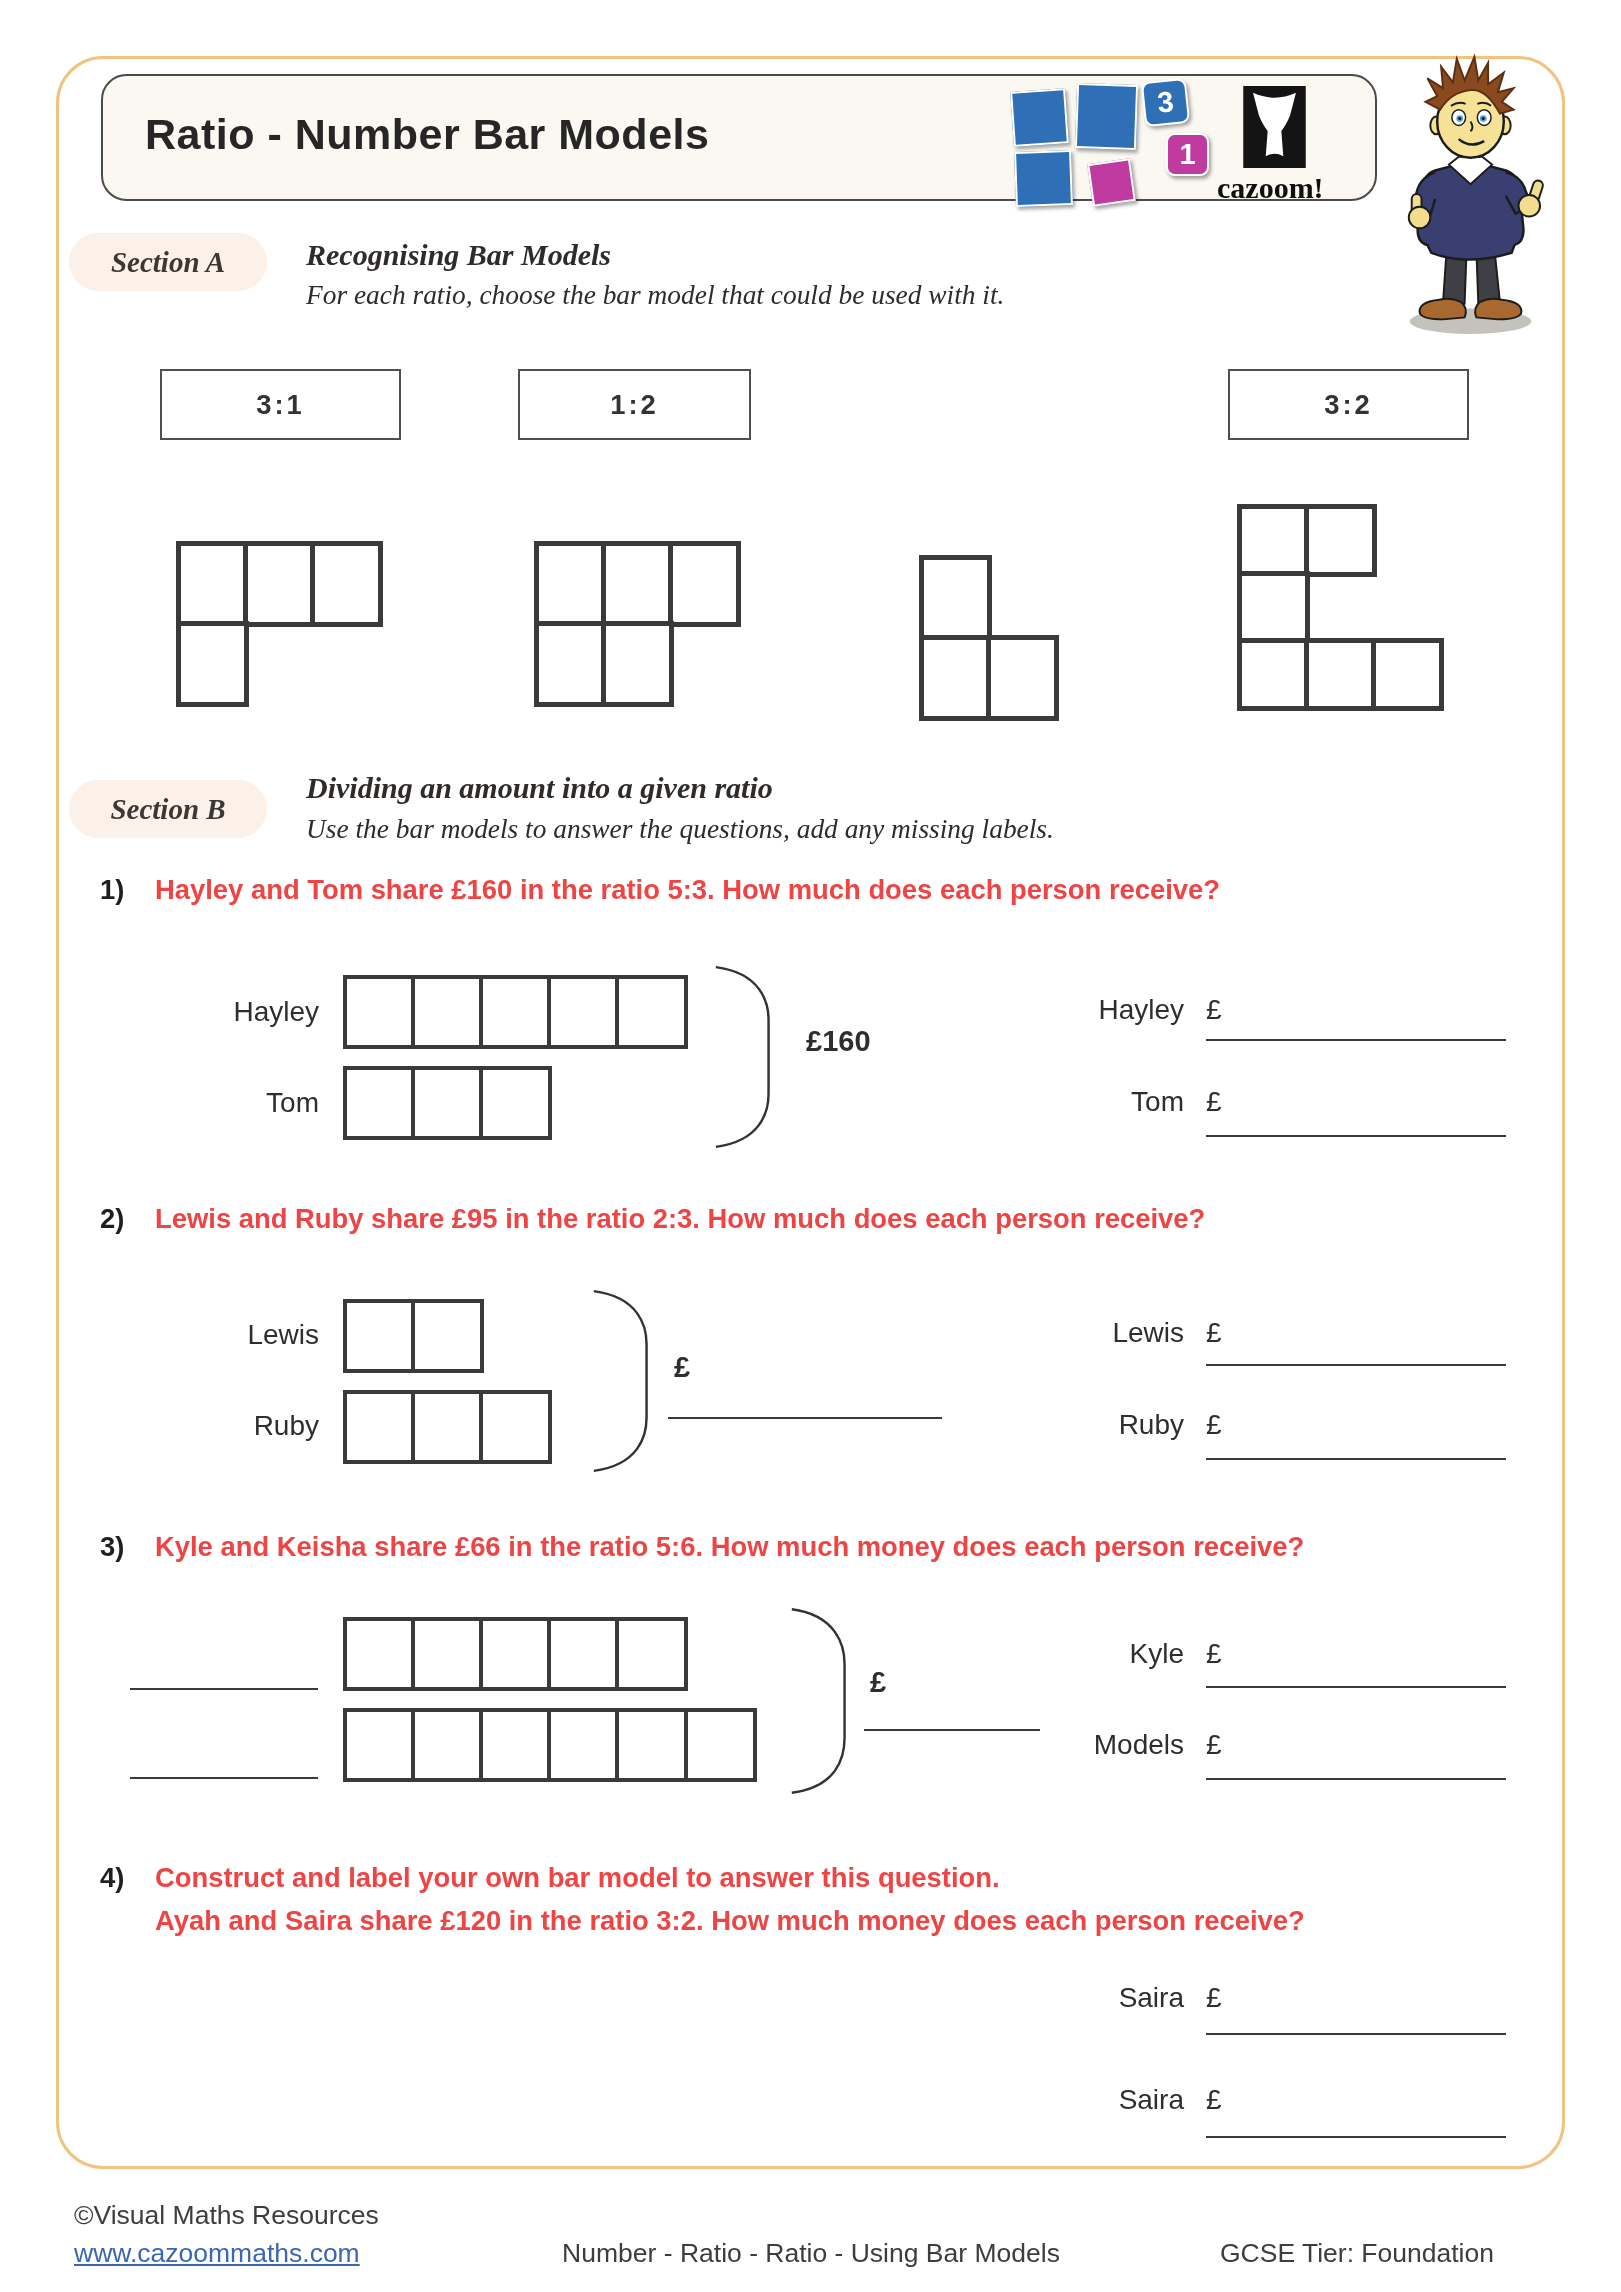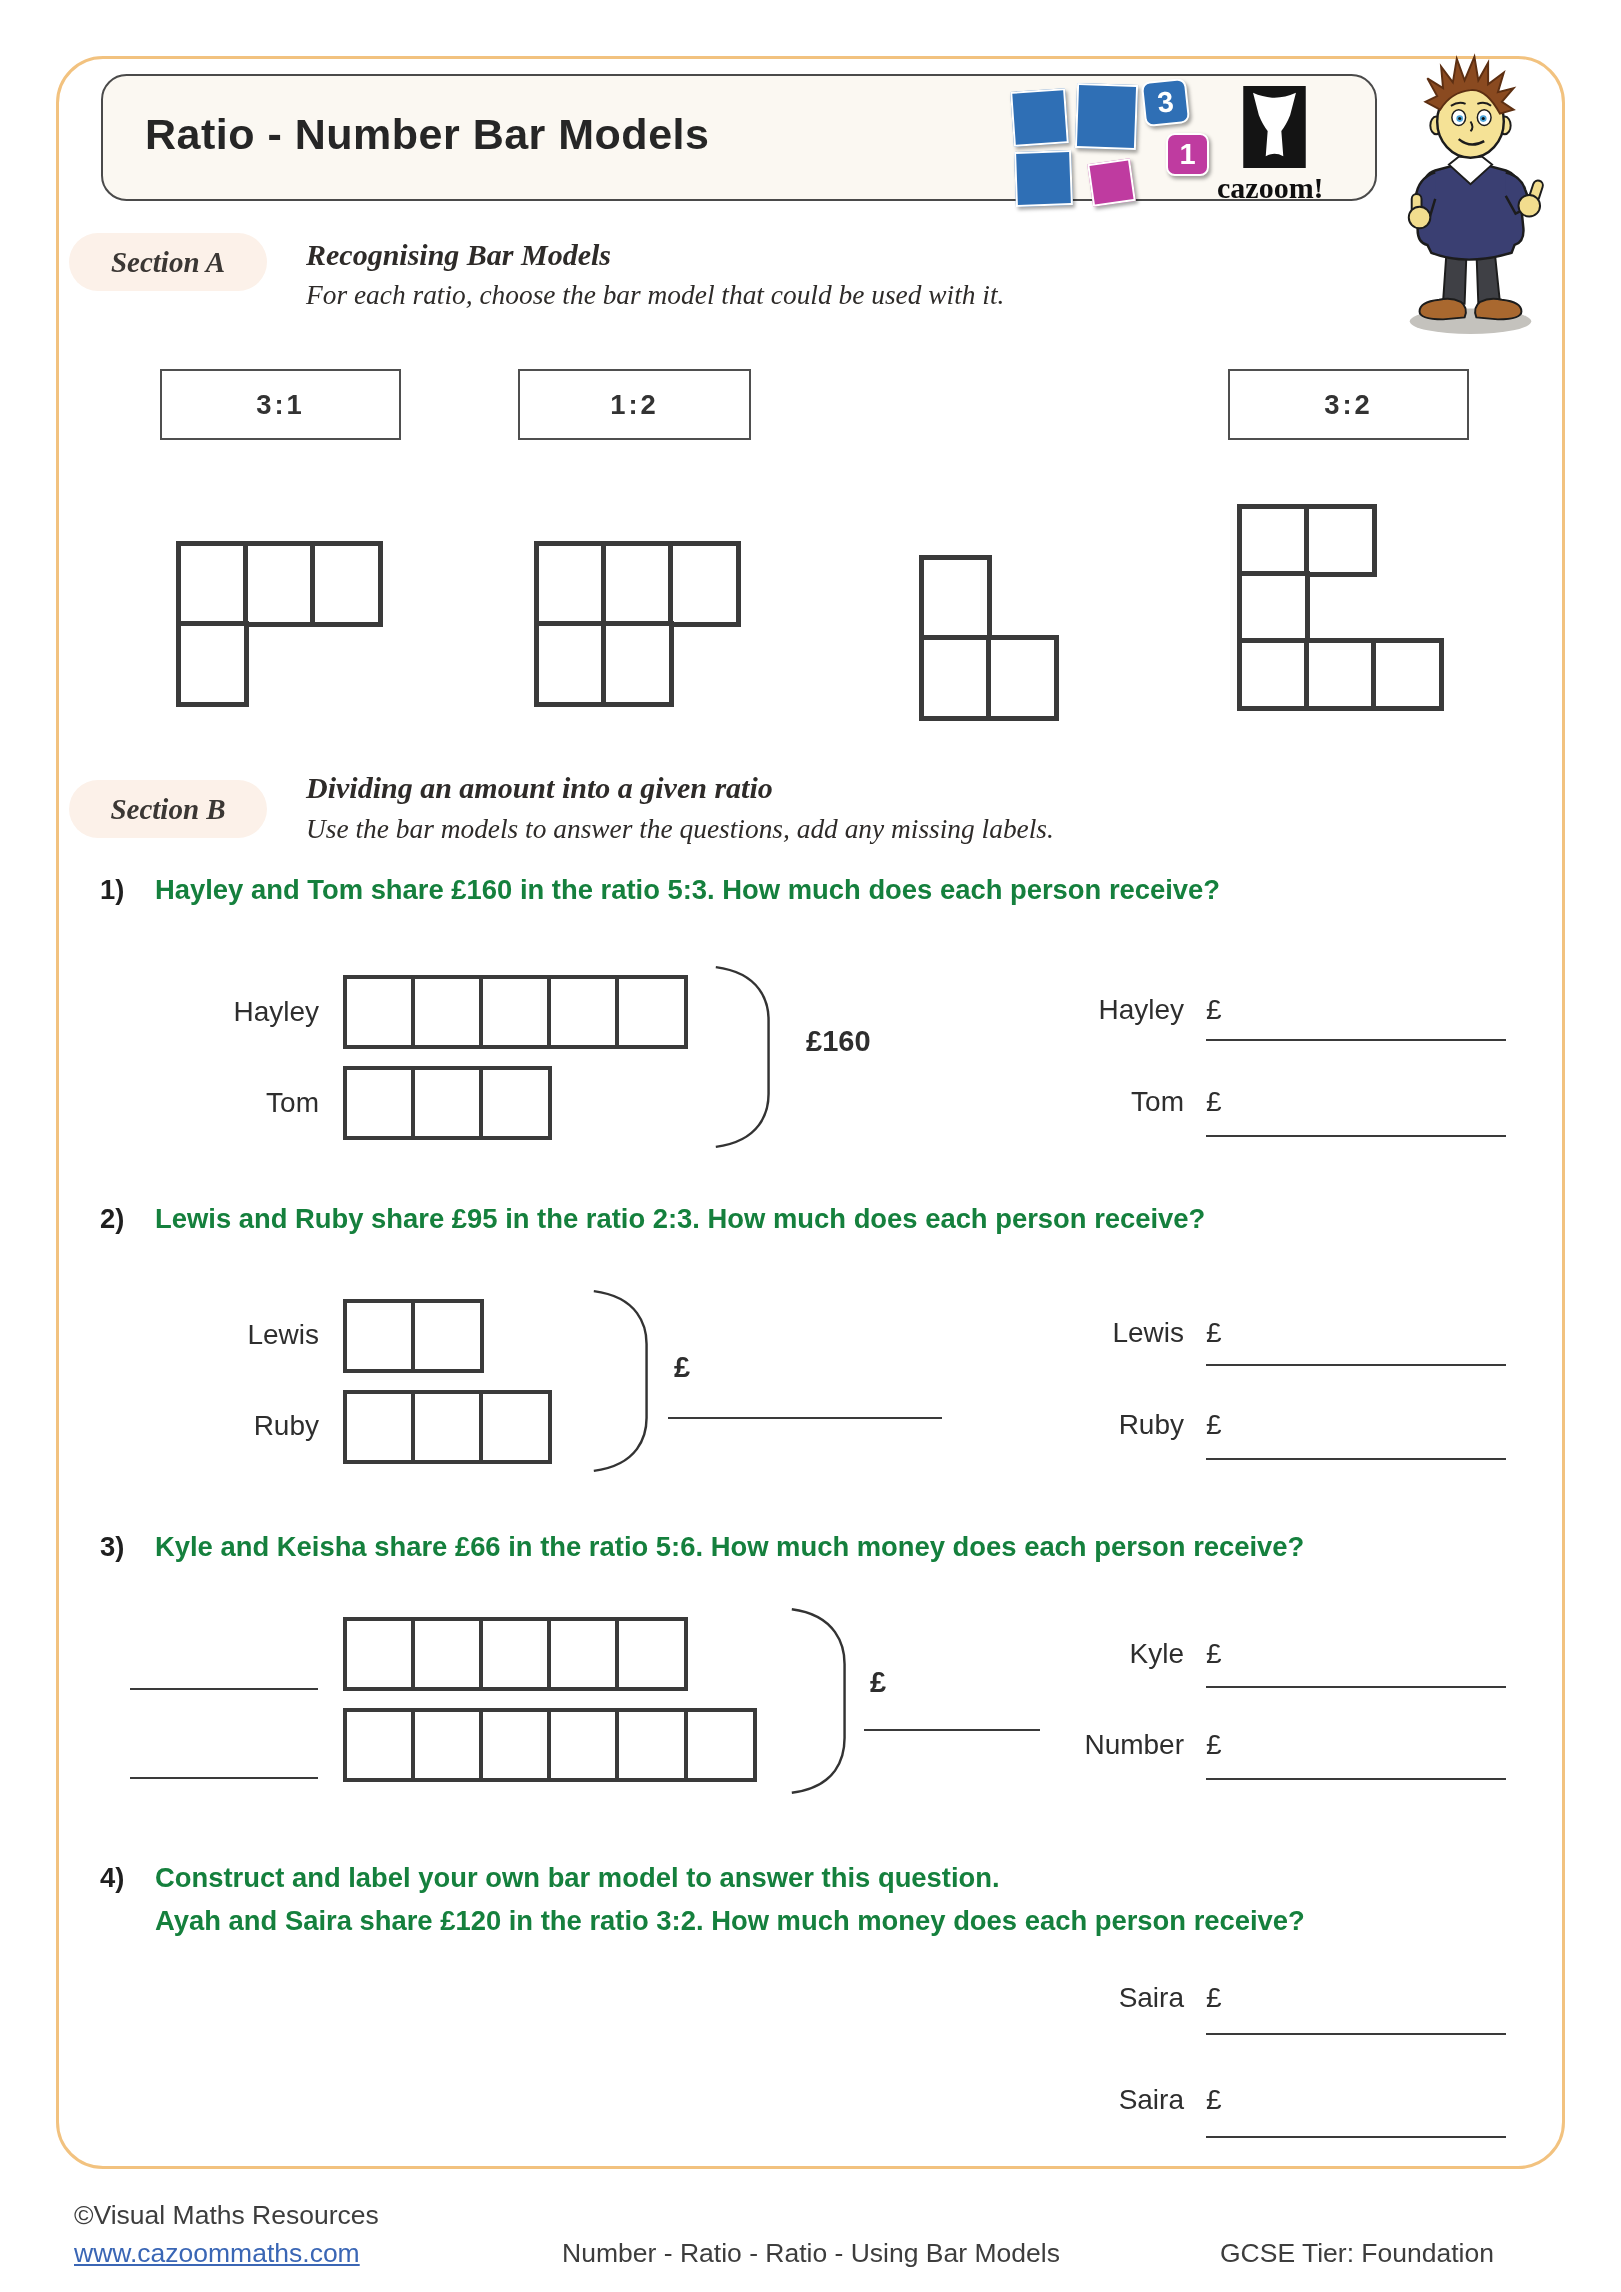--- a/index.html
+++ b/index.html
@@ -37,21 +37,21 @@
   .ratio-box{position:absolute;top:369px;height:71px;border:2px solid #4F4F4F;background:#fff;
              box-sizing:border-box;display:flex;align-items:center;justify-content:center;
              font-size:27.4px;font-weight:600;letter-spacing:2.9px;color:#333;}
 
   
   .mrow{display:flex;}
   .cell{box-sizing:border-box;border-style:solid;border-color:#3A3A3A;background:#fff;}
 
   
   .qnum{position:absolute;left:100px;font-size:27.4px;font-weight:bold;color:#1f1f1f;}
-  .qtext{position:absolute;left:155px;font-size:27.4px;font-weight:bold;color:#15803d;}
+  .qtext{position:absolute;left:155px;font-size:27.4px;font-weight:bold;color:#ef4444;}
   .mlabel{position:absolute;left:116px;width:203px;text-align:right;font-size:28px;color:#2e2e2e;}
   .total-label{position:absolute;font-size:29px;font-weight:600;color:#2e2e2e;}
   .ans-label{position:absolute;left:970px;width:214px;text-align:right;font-size:28px;color:#2e2e2e;}
   .ans-cur{position:absolute;left:1206px;font-size:28px;color:#2e2e2e;}
   .ans-line{position:absolute;left:1206px;width:300px;border-top:2px solid #3A3A3A;}
   .short-line{position:absolute;border-top:2px solid #3A3A3A;}
   .brace{position:absolute;}
 
   
   .foot{position:absolute;font-size:26.5px;color:#3D3D3D;}
@@ -254,21 +254,21 @@
       </div>
     </div>
   <svg class="brace" style="left:784px;top:1605px;" width="84" height="192" viewBox="0 0 86 196">
     <path d="M8,4 C54,10 62,42 62,60 L62,136 C62,156 54,186 8,192" fill="none" stroke="#333" stroke-width="2.5"></path>
   </svg>
   <div class="total-label" style="left:870px;top:1666px;">£</div>
   <div class="short-line" style="left:864px;top:1729px;width:176px;"></div>
   <div class="ans-label" style="top:1638px;">Kyle</div>
   <div class="ans-cur" style="top:1638px;">£</div>
   <div class="ans-line" style="top:1686px;"></div>
-  <div class="ans-label" style="top:1729px;">Number</div>
+  <div class="ans-label" style="top:1729px;">Models</div>
   <div class="ans-cur" style="top:1729px;">£</div>
   <div class="ans-line" style="top:1778px;"></div>
 
   <div class="qnum" style="top:1862px;">4)</div>
   <div class="qtext" style="top:1862px;">Construct and label your own bar model to answer this question.</div>
   <div class="qtext" style="top:1905px;">Ayah and Saira share £120 in the ratio 3:2. How much money does each person receive?</div>
   <div class="ans-label" style="top:1982px;">Saira</div>
   <div class="ans-cur" style="top:1982px;">£</div>
   <div class="ans-line" style="top:2033px;"></div>
   <div class="ans-label" style="top:2084px;">Saira</div>

